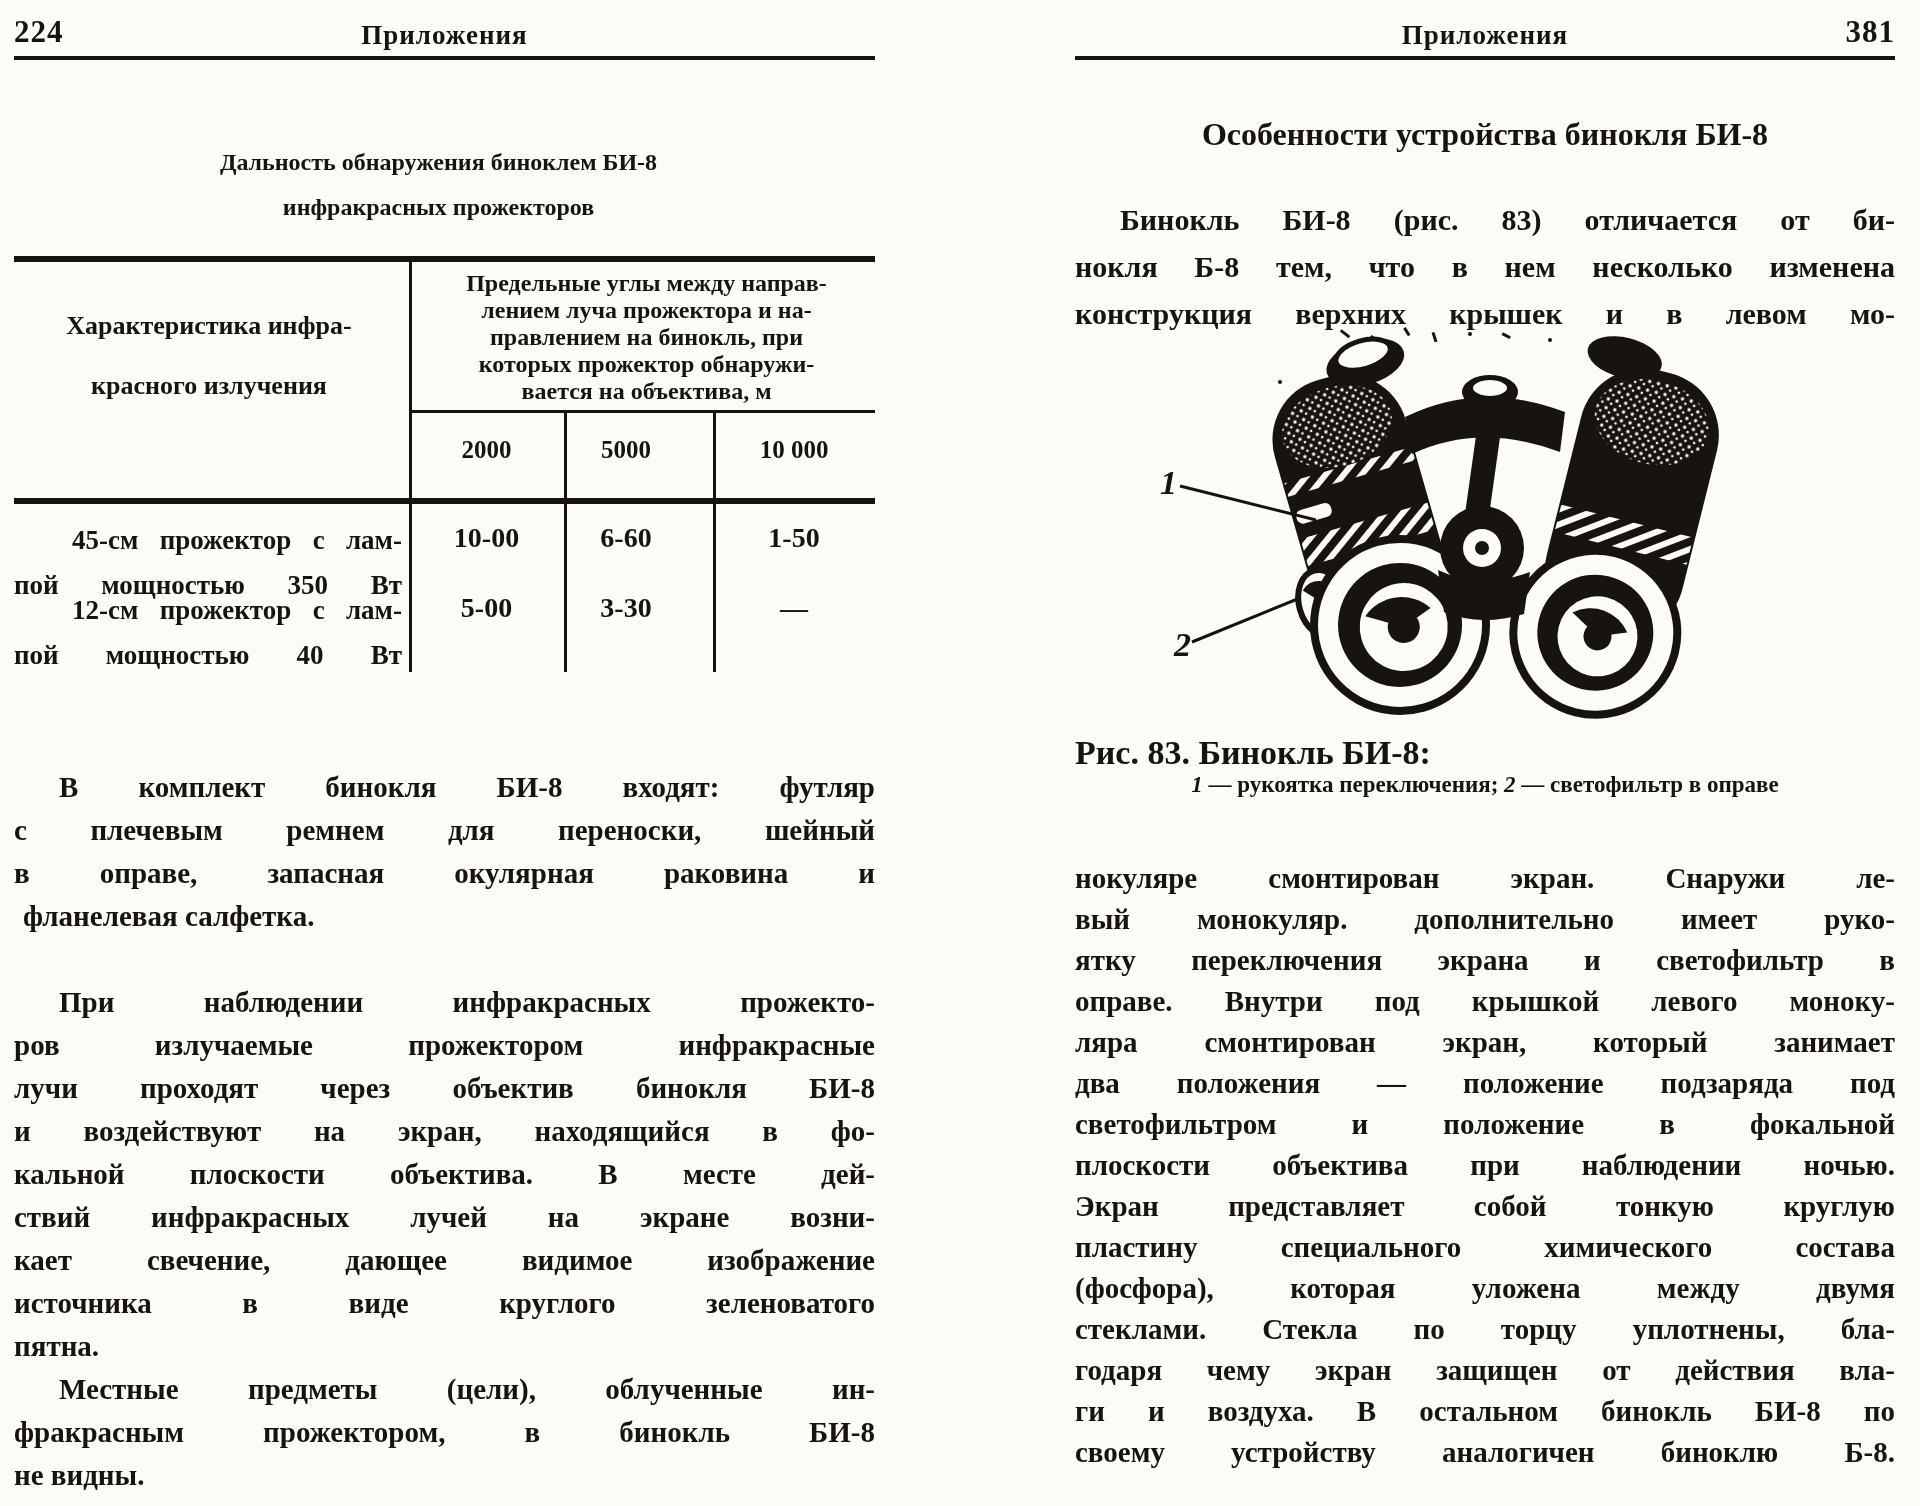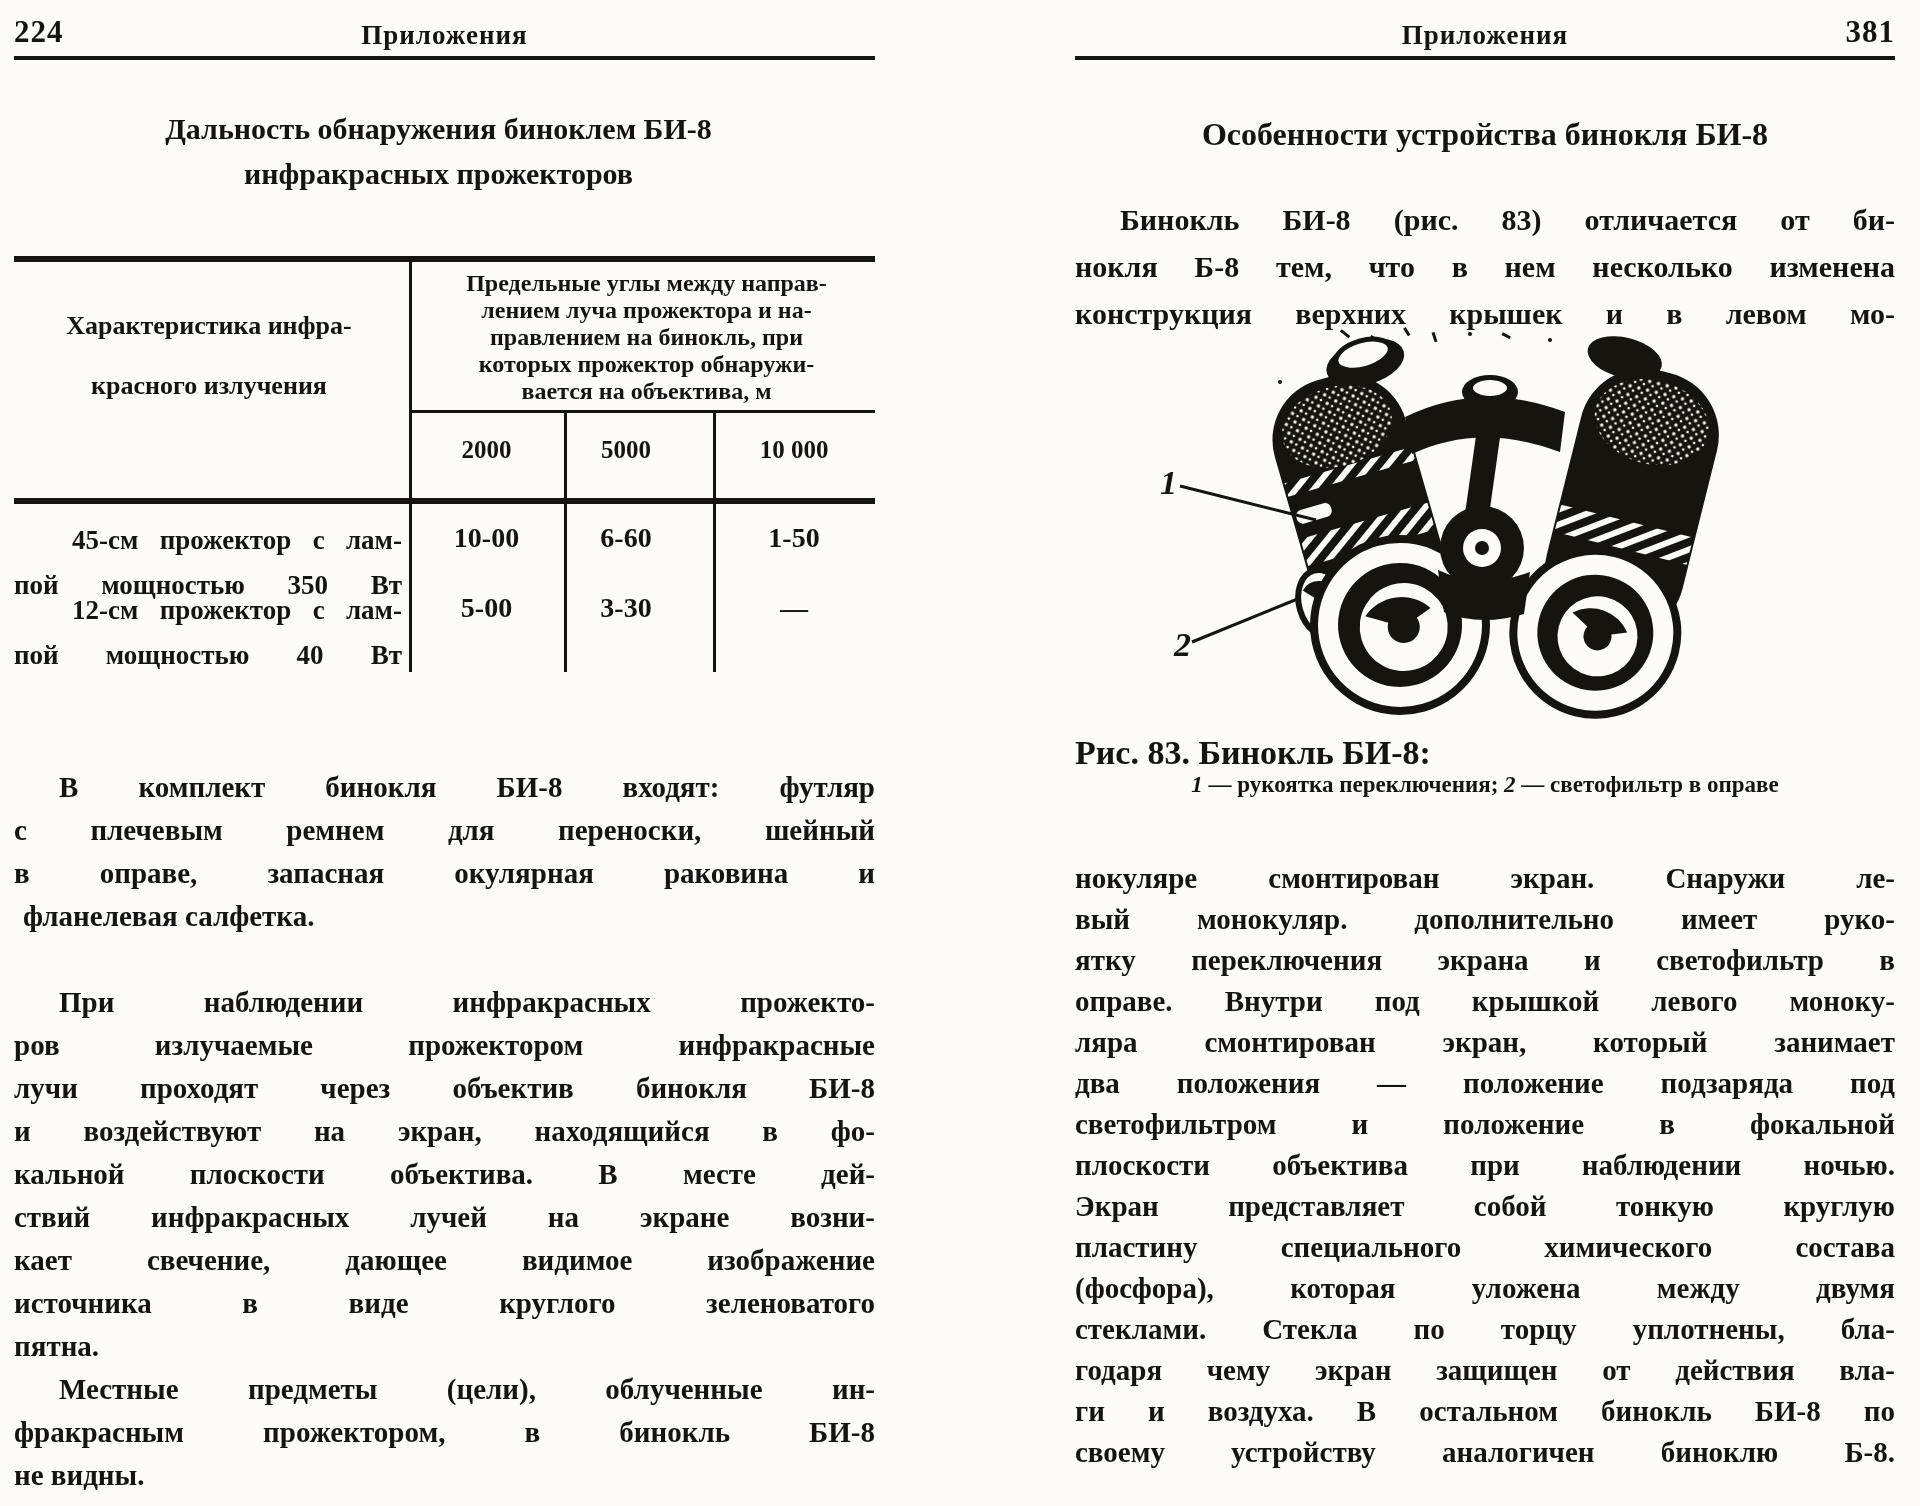--- a/index.html
+++ b/index.html
@@ -18,21 +18,21 @@
   .runhead { position:absolute; top:20px; left:0; right:0; text-align:center;
              font-size:27px; letter-spacing:1px; }
   .headrule { position:absolute; top:56px; left:0; right:0; height:4px; background:#17140f; }
 
   .ink { background:#17140f; position:absolute; }
 
   .center .tline { text-align:center; }
   .just .tline { text-align:justify; text-align-last:justify; }
   .par  .tline:first-child { text-indent:45px; }
 
-  .title { position:absolute; left:0; right:12px; font-size:30px; line-height:45px; }
+  .title { position:absolute; left:0; right:12px; font-size:24px; line-height:45px;margin-top:34px; }
   #page-left .title { top:106px; }
   .sec-title { position:absolute; left:0; right:0; top:116px; text-align:center; font-size:32px; }
 
   
   .t-rule-top { top:256px; height:6px; left:0; right:0; }
   .t-rule-mid { top:498px; height:6px; left:0; right:0; }
   .t-group-underline { top:410px; left:395px; right:0; height:3px; }
   .t-v1 { left:395px; top:260px; height:412px; width:3px; }
   .t-v2 { left:550px; top:413px; height:259px; width:3px; }
   .t-v3 { left:699px; top:413px; height:259px; width:3px; }

